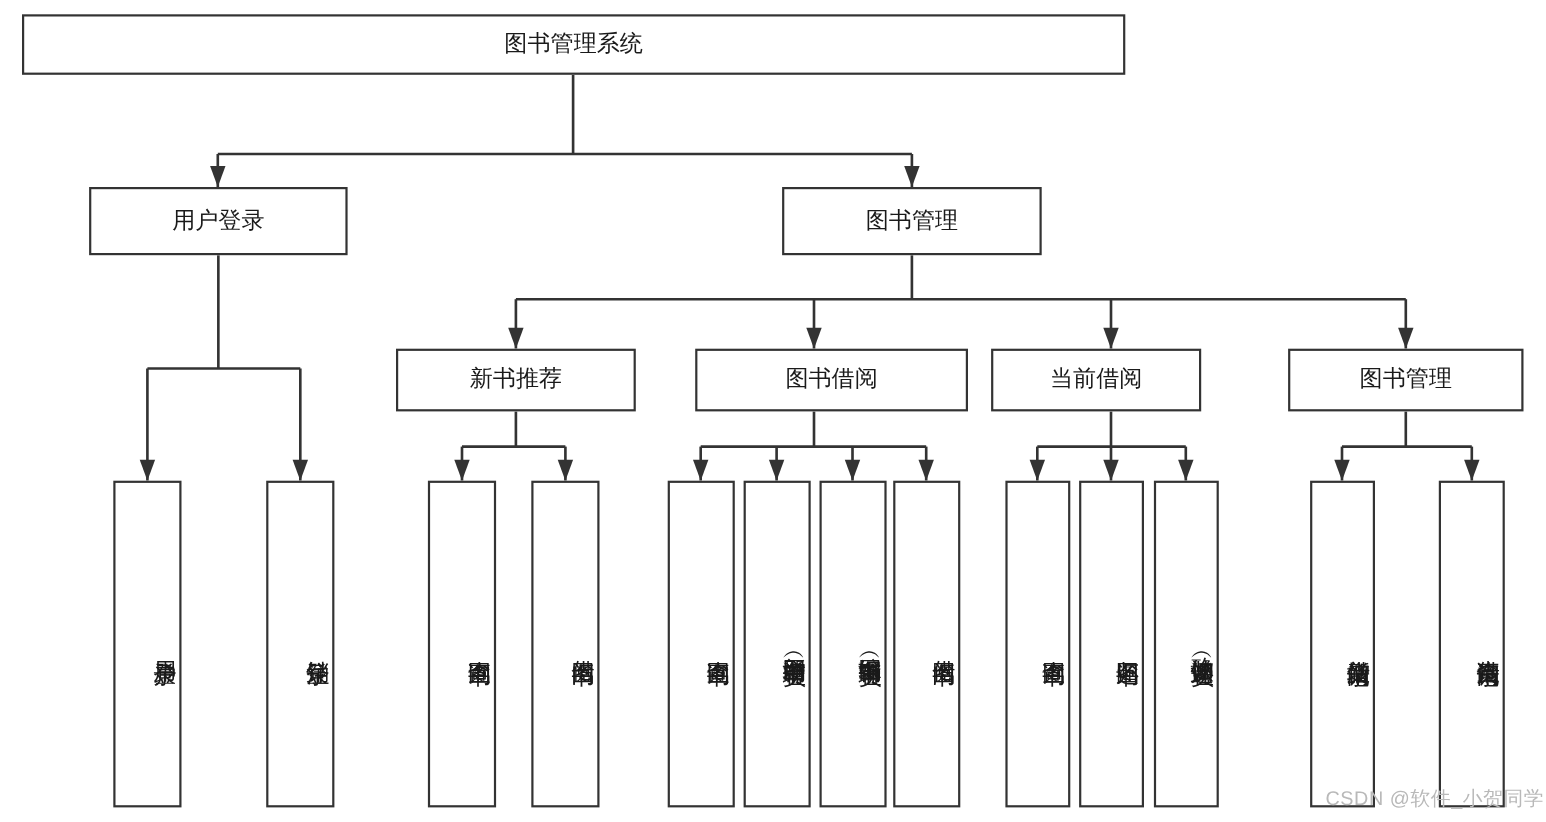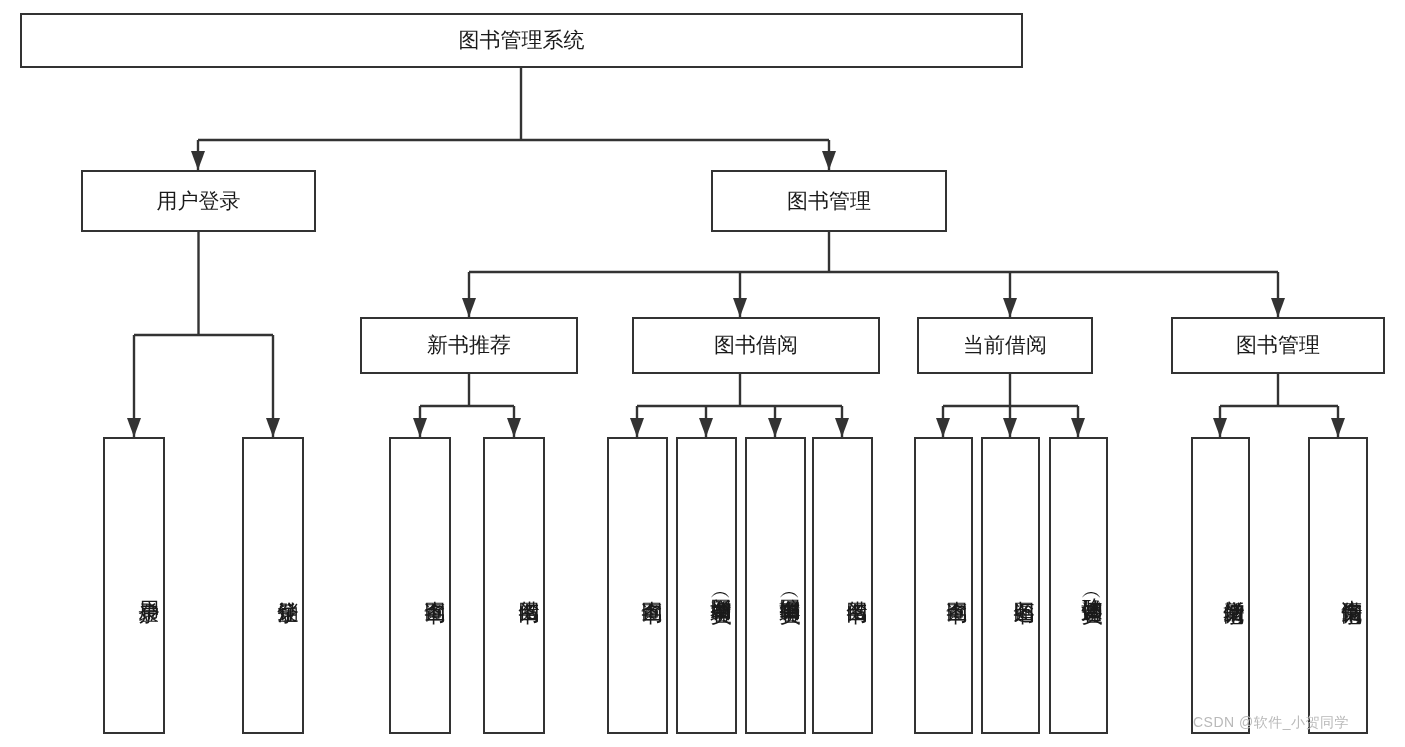--- a/index.html
+++ b/index.html
@@ -51,24 +51,25 @@
     justify-content: center;
   }
   .node.vert > span {
     writing-mode: vertical-rl;
     text-orientation: upright;
     display: block;
   }
   .watermark {
     position: absolute;
     color: #b9b9b9;
-    font-size: 14px;
+    font-size: 18px;
     letter-spacing: 0.5px;
     white-space: nowrap;
     user-select: none;
+    margin-left: 12px;
   }
 </style>
 </head>
 <body>
 
 <div id="stage">
 
   <svg id="wires" viewBox="0 0 1405 747">
       <line x1="521" y1="68" x2="521" y2="140" stroke="#333333" stroke-width="2.4"></line>
       <line x1="198" y1="140" x2="829" y2="140" stroke="#333333" stroke-width="2.4"></line>
@@ -134,21 +135,21 @@
   <div class="node horiz" id="node-l1-1" style="left: 711px; top: 170px; width: 236px; height: 62px;">
     <span>图书管理</span>
   </div>
 
   <div class="node horiz" id="node-l2-0" style="left: 360px; top: 317px; width: 218px; height: 57px;">
     <span>新书推荐</span>
   </div>
   <div class="node horiz" id="node-l2-1" style="left: 632px; top: 317px; width: 248px; height: 57px;">
     <span>图书借阅</span>
   </div>
-  <div class="node horiz" id="node-l2-2" style="left: 901px; top: 317px; width: 176px; height: 57px; margin-left: 16px;">
+  <div class="node horiz" id="node-l2-2" style="left: 901px; top: 317px; width: 191px; height: 57px;">
     <span>当前借阅</span>
   </div>
   <div class="node horiz" id="node-l2-3" style="left: 1171px; top: 317px; width: 214px; height: 57px;">
     <span>图书管理</span>
   </div>
 
   <div class="node vert" id="node-leaf-0" style="left: 103px; top: 437px; width: 62px; height: 297px;">
     <span>用户登录</span>
   </div>
   <div class="node vert" id="node-leaf-1" style="left: 242px; top: 437px; width: 62px; height: 297px;">

